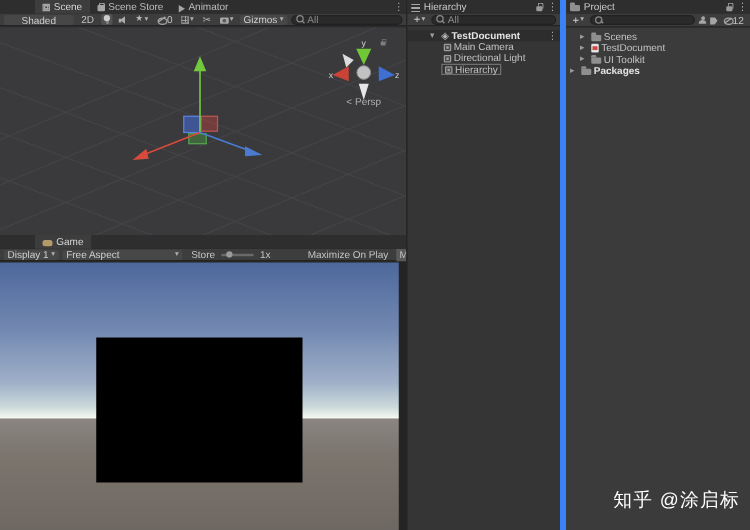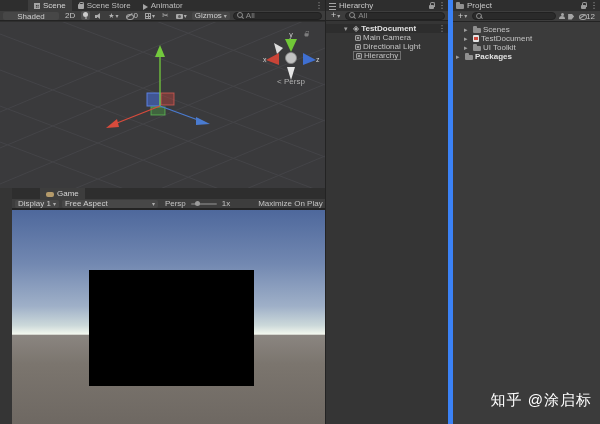--- a/index.html
+++ b/index.html
@@ -69,21 +69,21 @@
           background-image:linear-gradient(to right,#a5a5a5 1px,transparent 1px),linear-gradient(to bottom,#a5a5a5 1px,transparent 1px);
           background-size:2.5px 2.5px;}
   .glyph{line-height:1;color:#b5b5b5;}
 
   
   .scene-panel{position:absolute;left:0;top:0;width:325px;height:188px;background:#2e2e2e;}
   .scene-view{position:absolute;left:0;top:22px;width:325px;height:166px;background:#3a3a3c;overflow:hidden;}
   .persp{position:absolute;left:260px;top:55px;width:62px;text-align:center;color:#b0b0b0;}
   .gizmo-lock{position:absolute;left:303px;top:8px;transform:scale(.8);opacity:.7;}
 
-  .game-panel{position:absolute;left:12px;top:188px;width:353px;height:236px;background:#242424;}
+  .game-panel{position:absolute;left:0;top:188px;width:353px;height:236px;background:#242424;}
   .game-view{position:absolute;left:0;top:22px;width:319px;height:214px;
      background:linear-gradient(180deg,#4e689c 0%,#7288b1 25%,#9fb0c8 45%,#ccd9da 54%,#eef4ec 57.5%,#f4f8f0 58%,#8a8580 58.6%,#7b756e 72%,#6e6862 100%);}
   .uidoc-rect{position:absolute;left:77px;top:60px;width:165px;height:116px;background:#000;}
   .scale-slider{width:26px;height:2px;background:#6a6a6a;border-radius:1px;position:relative;margin:0 2px;}
   .scale-knob{position:absolute;left:4px;top:-2px;width:5px;height:5px;border-radius:50%;background:#9b9b9b;}
   .spacer{flex:1;}
 
   
   .hier-panel{position:absolute;left:325px;top:0;width:128px;height:424px;background:#353535;
               border-left:1px solid #232323;border-right:5px solid #3b82f6;}
@@ -226,21 +226,21 @@
     </div>
     <div class="toolbar">
       <div class="dd">
         <span>Display 1</span>
         <span class="arrow">▾</span>
       </div>
       <div class="dd" style="width:96px;justify-content:space-between;">
         <span>Free Aspect</span>
         <span class="arrow">▾</span>
       </div>
-      <span style="margin-left:4px;">Persp</span>
+      <span style="margin-left:4px;">Store</span>
       <div class="scale-slider">
         <div class="scale-knob"></div>
       </div>
       <span>1x</span>
       <div class="spacer"></div>
       <div class="btn">
         <span>Maximize On Play</span>
       </div>
       <div class="btn pressed" style="margin-right:-2px;">
         <span>Mute Au</span>

